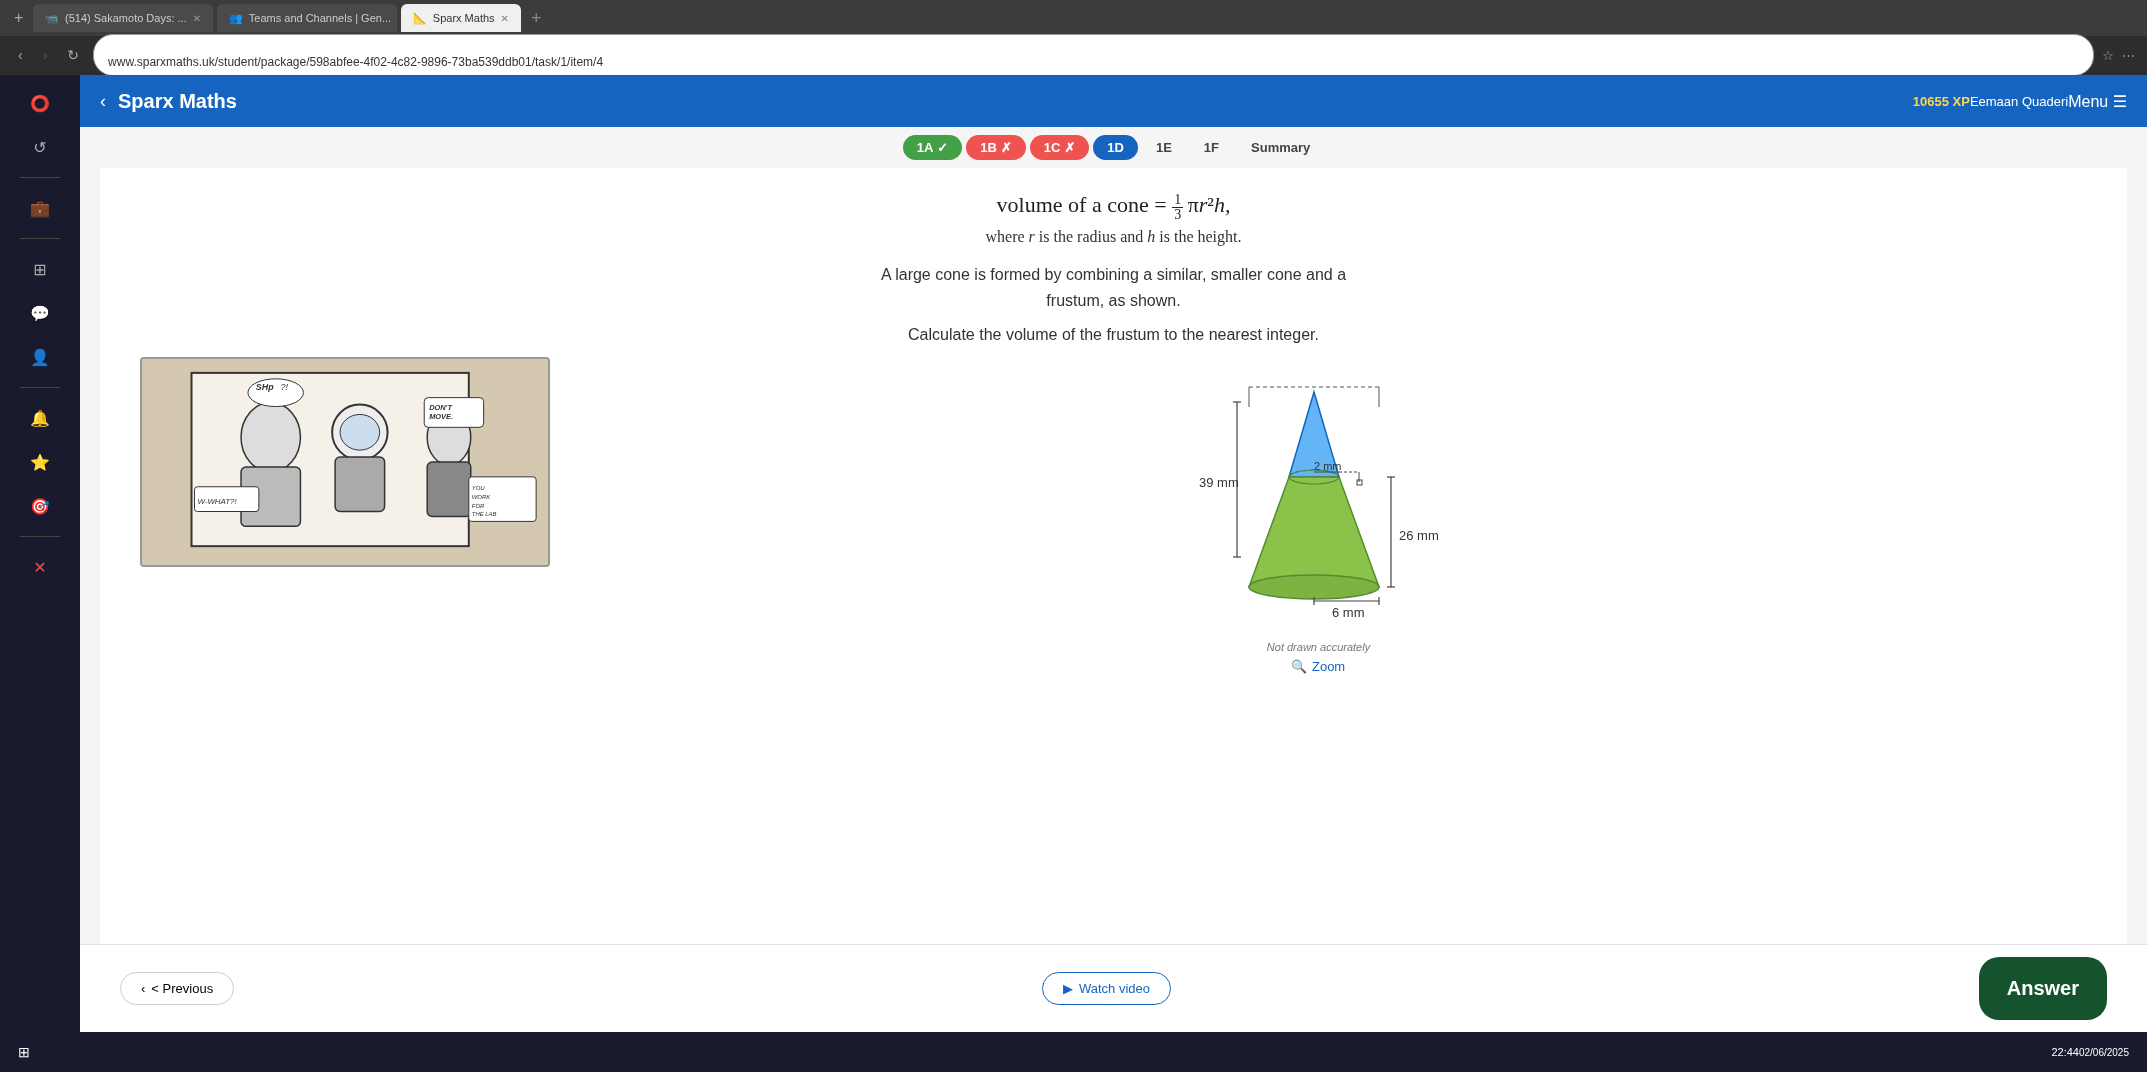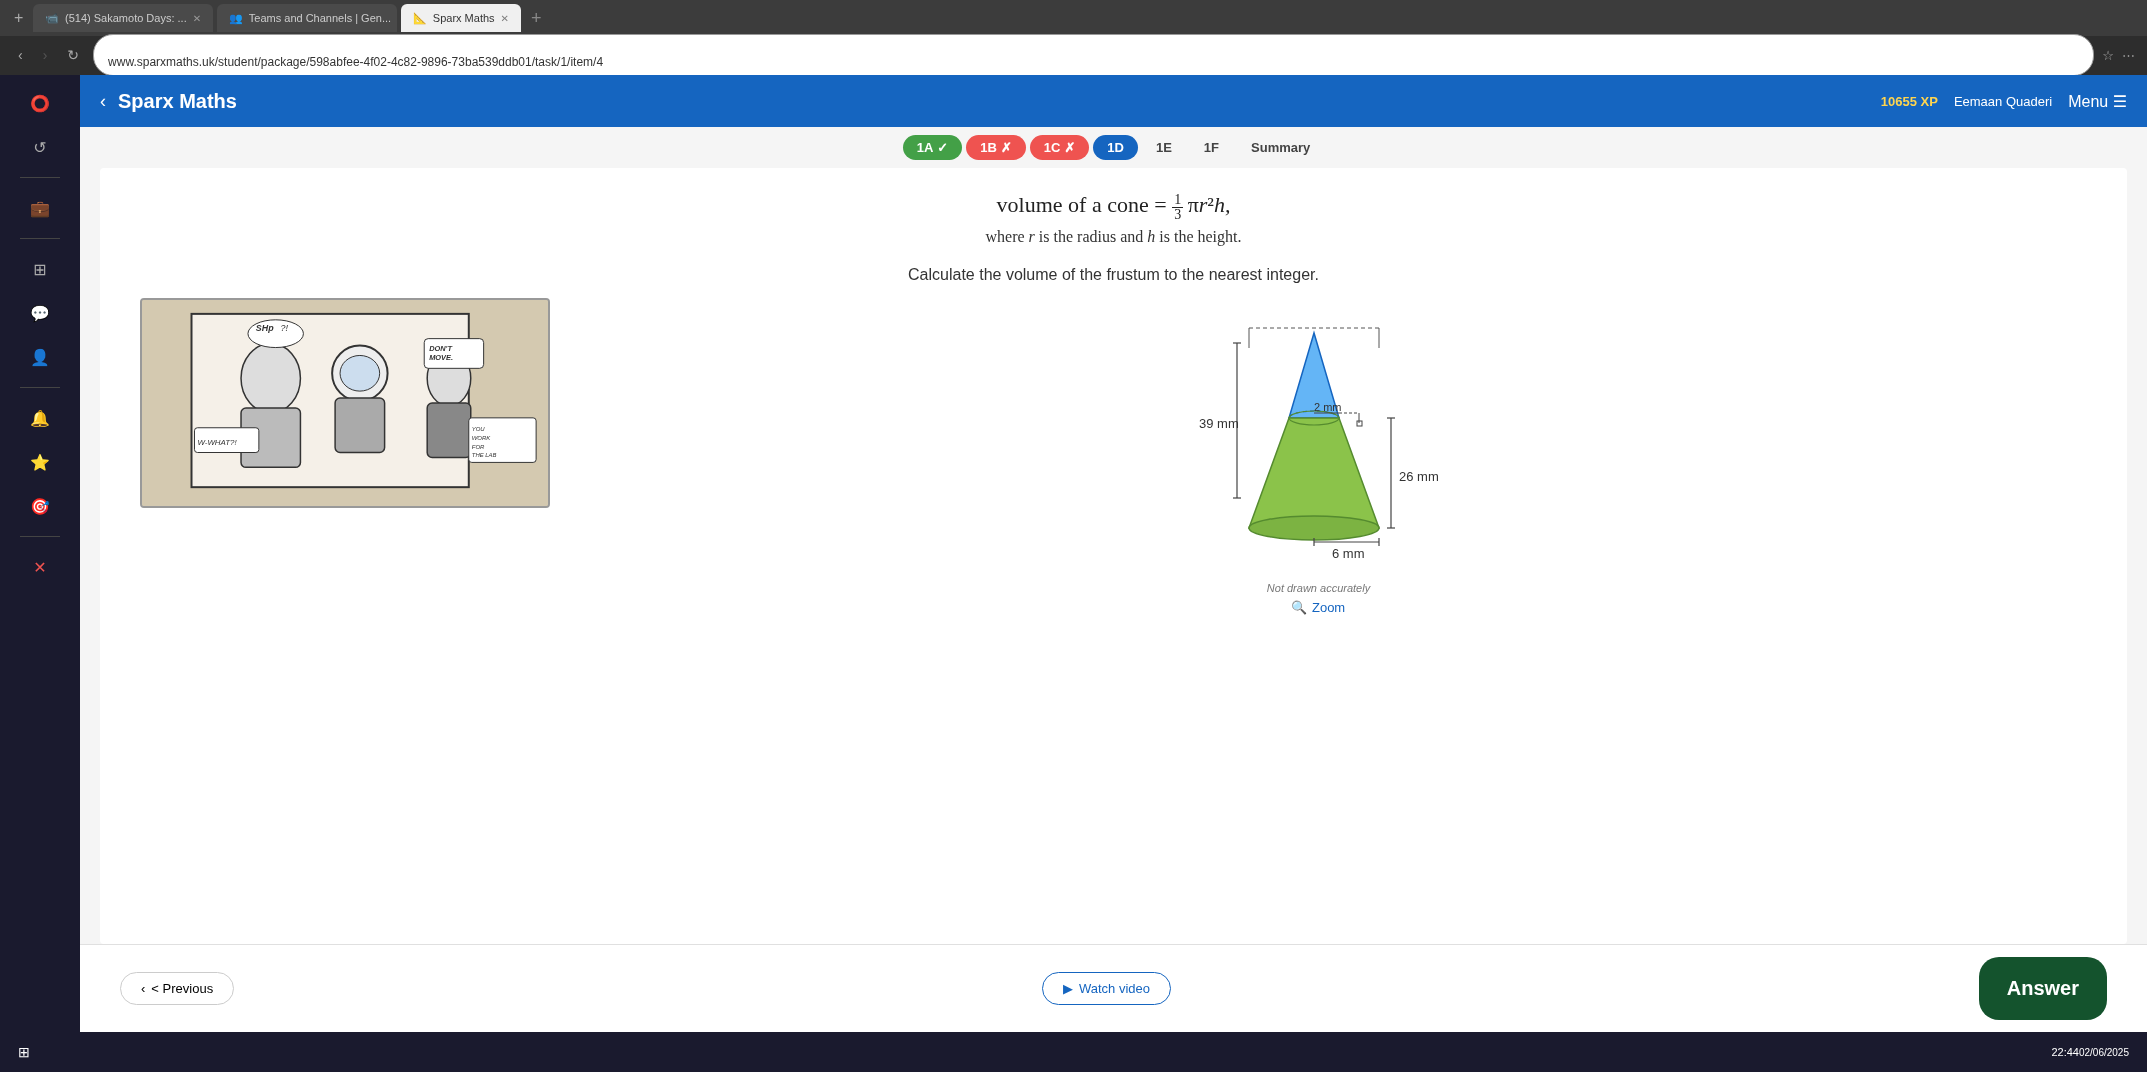--- a/index.html
+++ b/index.html
@@ -118,21 +118,20 @@
     }
     .sparx-logo {
       font-size: 20px;
       font-weight: bold;
       color: white;
     }
     .header-right {
       margin-left: auto;
       display: flex;
       align-items: center;
-      gap: 16px;
       font-size: 13px;
     }
     .xp-badge {
       color: #ffd54f;
       font-weight: bold;
     }
     .user-name {
       color: white;
     }
     .menu-btn {
@@ -519,20 +518,24 @@
               <span class="den">3</span>
             </span>
           </span> π<i>r</i>²<i>h,</i>
         </div>
         <div class="formula-where">
           where <i>r</i> is the radius and <i>h</i> is the height.
         </div>
       </div>
 
       <div class="problem-text">
+        <p>A large cone is formed by combining a similar, smaller cone and a</p>
+        <p>frustum, as shown.</p>
+      </div>
+      <div class="problem-text">
         <p>Calculate the volume of the frustum to the nearest integer.</p>
       </div>
 
       <div class="diagram-area">
 
         <div class="manga-image">
           <svg width="410" height="210" viewBox="0 0 410 210">
 
             <rect width="410" height="210" fill="#d4c9b0"></rect>
 

